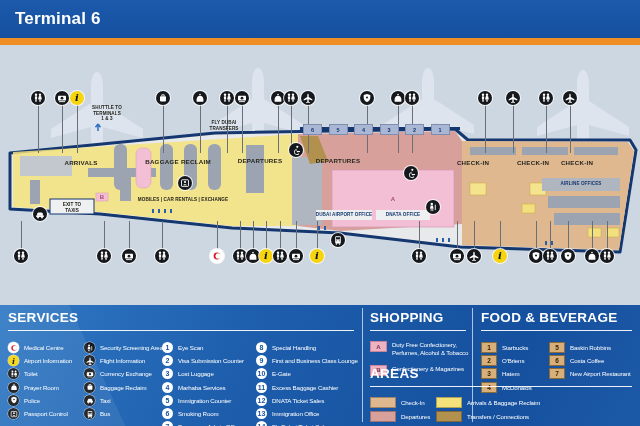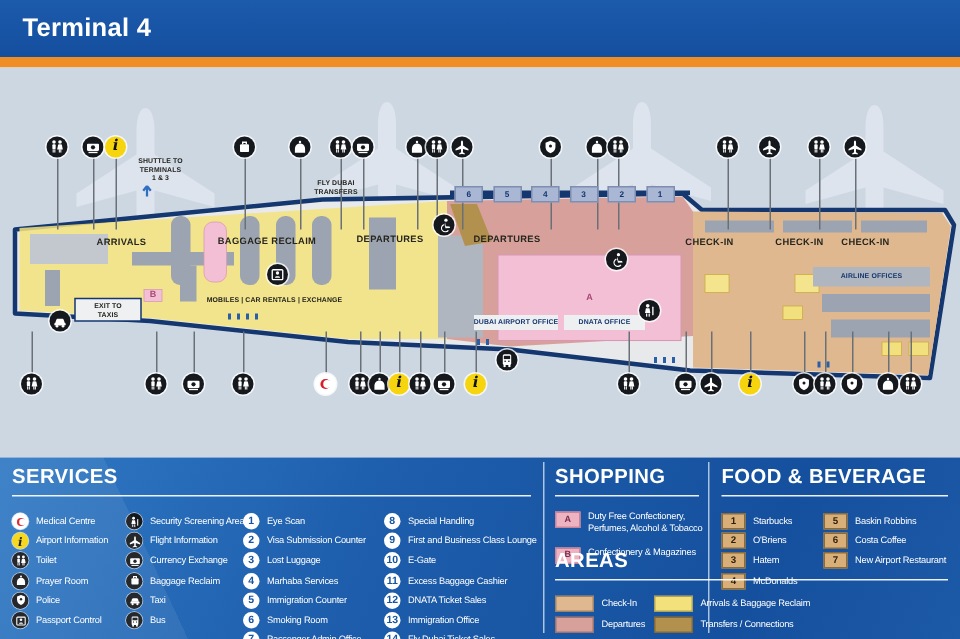--- a/index.html
+++ b/index.html
@@ -56,21 +56,21 @@
   .ar-sw{flex:0 0 auto;width:24px;height:9px;border:1px solid rgba(0,0,0,.28);}
   #shopping .lg-row{height:auto;align-items:flex-start;margin-bottom:7px;}
   #shopping .lg-lb{white-space:normal;width:82px;line-height:1.35;}
   #areas .col{top:30px;}
   #areas .lg-row{height:13.5px;}
 </style>
 </head>
 <body>
 
 <div class="titlebar">
-  <h1>Terminal 4</h1>
+  <h1>Terminal 6</h1>
 </div>
 <div class="stripe"></div>
 
 <div class="map">
   <svg width="640" height="260" viewBox="0 0 640 260">
     <defs>
       <path id="plane-sil" d="M0 -55 C4 -55 6 -48 6 -40 L6 -24 L46 2 L46 11 L6 0 L6 24 L16 33 L16 40 L0 35 L-16 40 L-16 33 L-6 24 L-6 0 L-46 11 L-46 2 L-6 -24 L-6 -40 C-6 -48 -4 -55 0 -55 Z"></path>
     </defs>
     <g fill="#dde4ee">
       <use href="#plane-sil" x="0" y="0" transform="translate(97,82)"></use>

